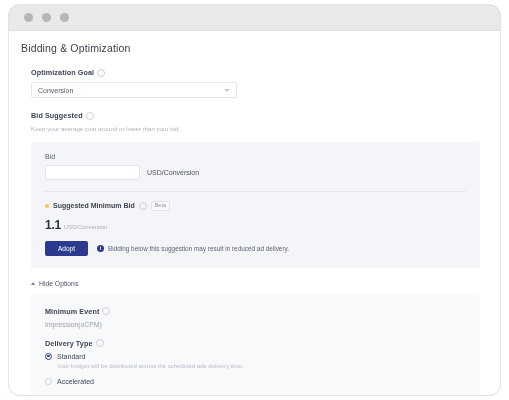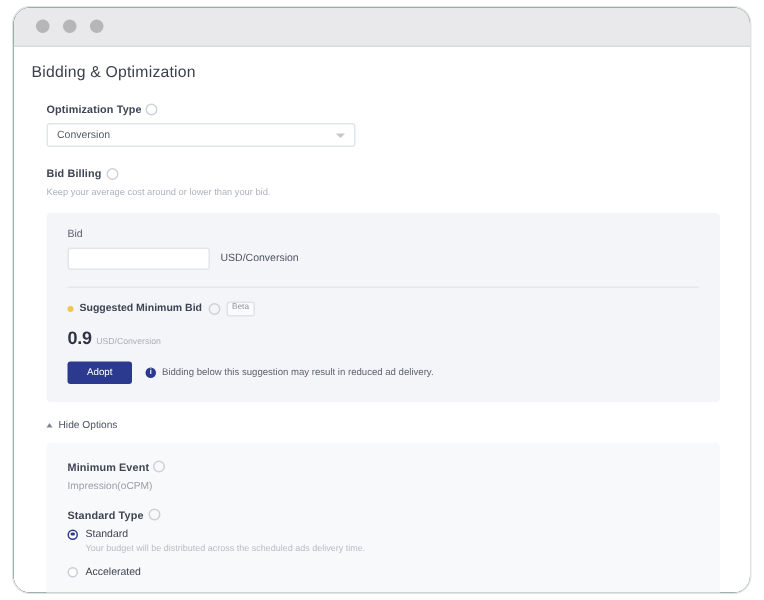--- a/index.html
+++ b/index.html
@@ -15,21 +15,21 @@
     position: relative;
   }
 
   
   .window {
     position: absolute;
     left: 8px;
     top: 4px;
     width: 493px;
     height: 392px;
-    background: #14532d;
+    background: #86efac;
     border-radius: 12px;
     border: 1px solid #e3e3e5;
     box-sizing: border-box;
     overflow: hidden;
   }
   .titlebar {
     height: 26px;
     background: #e9e9eb;
     border-bottom: 1px solid #e0e0e2;
     display: flex;
@@ -313,32 +313,32 @@
     <div class="dot"></div>
   </div>
 
   <div class="page">
 
     <div class="page-title">Bidding &amp; Optimization</div>
 
     <div class="content">
 
       <div class="field-label">
-        <span>Optimization Type</span>
+        <span>Optimization Goal</span>
         <span class="help-icon"></span>
       </div>
       <div class="select">
         <span>Conversion</span>
         <span class="chev"></span>
       </div>
 
       <div class="section-gap"></div>
 
       <div class="field-label">
-        <span>Bid Billing</span>
+        <span>Bid Suggested</span>
         <span class="help-icon"></span>
       </div>
       <div class="strategy-desc">Keep your average cost around or lower than your bid.</div>
 
       <div class="card">
         <div class="card-label">Bid</div>
         <div class="bid-row">
           <input class="bid-input" type="text" value="" placeholder="" style="">
           <span class="unit">USD/Conversion</span>
         </div>
@@ -346,21 +346,21 @@
         <div class="divider"></div>
 
         <div class="sugg-row">
           <span class="sugg-dot"></span>
           <span class="sugg-label">Suggested Minimum Bid</span>
           <span class="help-icon"></span>
           <span class="beta">Beta</span>
         </div>
 
         <div class="value-row">
-          <span class="value-num">0.9</span>
+          <span class="value-num">1.1</span>
           <span class="value-unit">USD/Conversion</span>
         </div>
 
         <div class="adopt-row">
           <button class="adopt-btn">Adopt</button>
           <div class="note">
             <span class="info-icon">i</span>
             <span>Bidding below this suggestion may result in reduced ad delivery.</span>
           </div>
         </div>
@@ -372,21 +372,21 @@
       </div>
 
       <div class="opt-card">
         <div class="field-label">
           <span>Minimum Event</span>
           <span class="help-icon"></span>
         </div>
         <div class="opt-value">Impression(oCPM)</div>
 
         <div class="field-label">
-          <span>Standard Type</span>
+          <span>Delivery Type</span>
           <span class="help-icon"></span>
         </div>
 
         <div class="radio-row">
           <span class="radio checked"></span>
           <span class="radio-label">Standard</span>
         </div>
         <div class="radio-desc">Your budget will be distributed across the scheduled ads delivery time.</div>
 
         <div class="radio-row">

